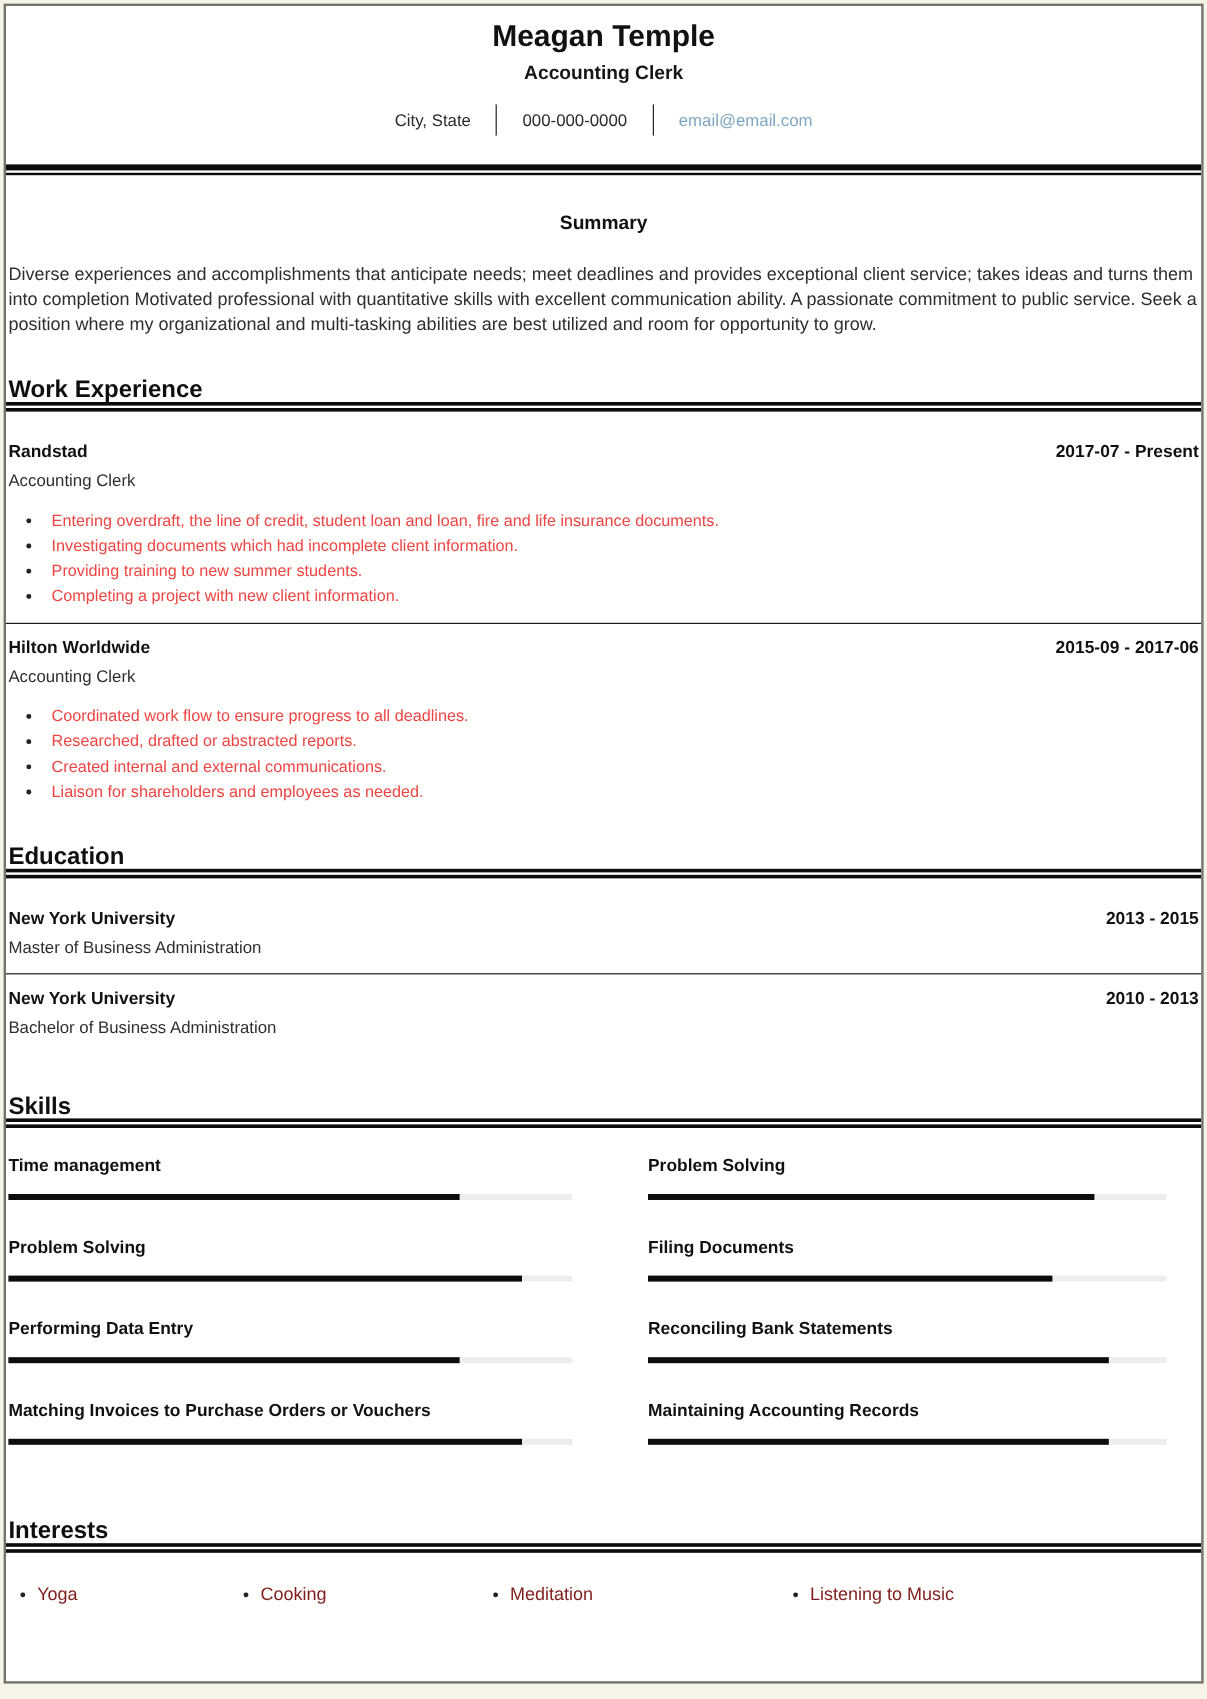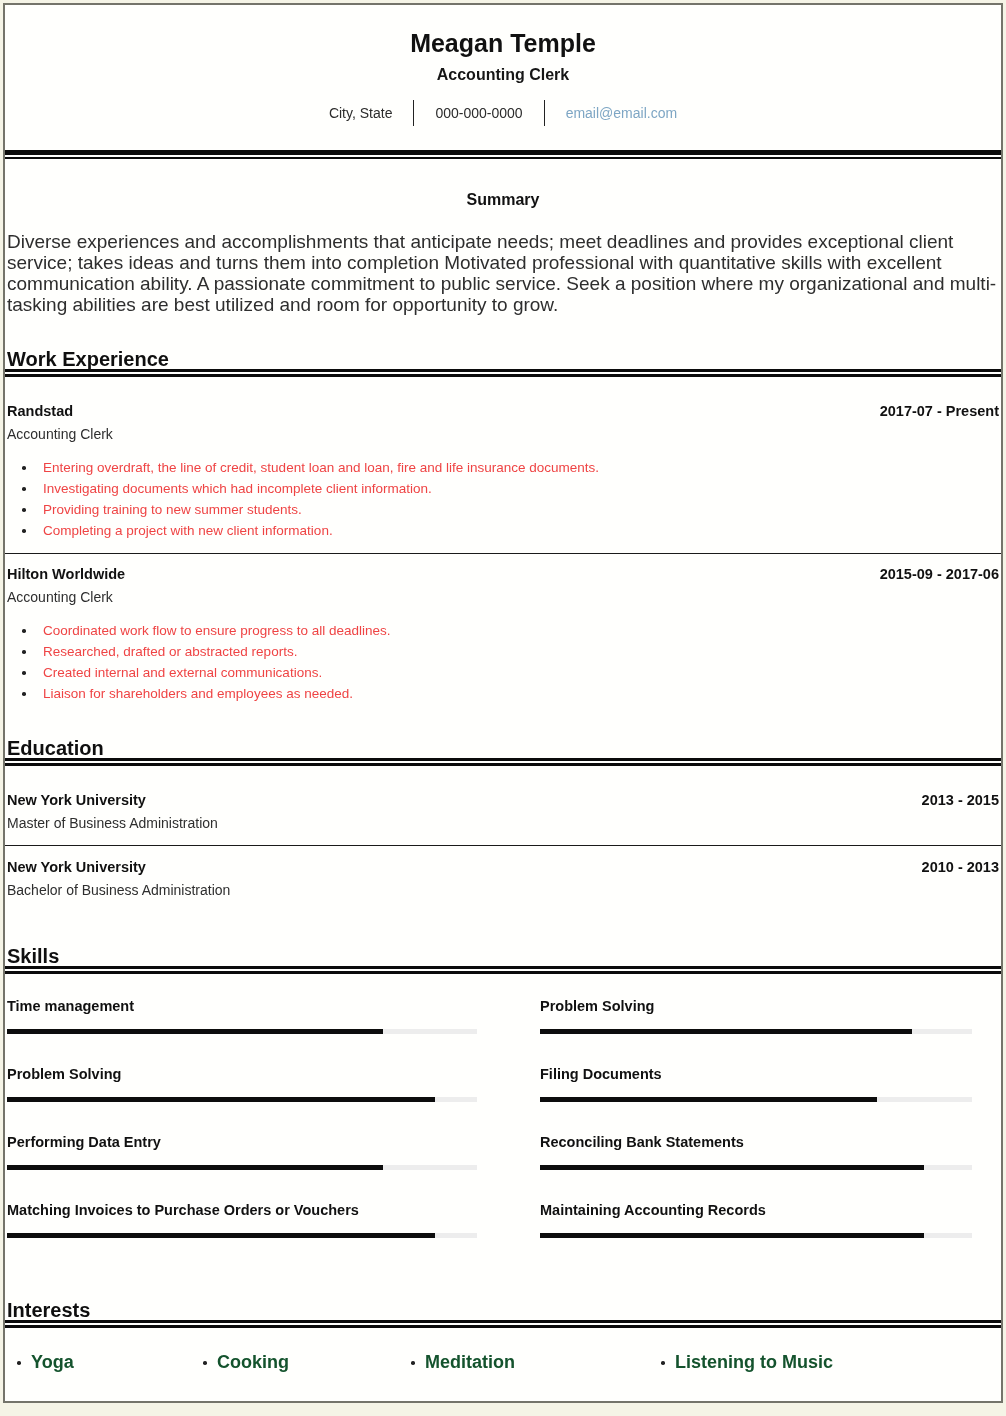--- a/index.html
+++ b/index.html
@@ -13,21 +13,21 @@
   .page {
     margin: 3px 3px 9px 3px;
     border: 2px solid #74746a;
     background: #fffffd;
     min-height: 1400px;
     overflow: hidden;
   }
   .content { padding: 0 2px; }
 
   
-  .resume-header { text-align: center; padding-top: 24px; }
+  .resume-header { text-align: center; padding-top: 11px; }
   .candidate-name {
     margin: 0; font-size: 25px; line-height: 28px;
     font-weight: bold; color: #111;
   }
   .candidate-title {
     margin-top: 9px; font-size: 16px; line-height: 18px;
     font-weight: bold; color: #161616;
   }
   .contact-row {
     margin-top: 16px; margin-bottom: 24px;
@@ -46,21 +46,21 @@
   .rule-section .a { height: 3px; background: #0b0b0b; }
   .rule-section .b { height: 3px; background: #0b0b0b; margin-top: 2px; }
   .entry-divider { height: 1px; background: #1a1a1a; border: 0; margin: 0; }
 
   
   .summary-heading {
     margin: 32px 0 0 0; text-align: center;
     font-size: 16px; line-height: 18px; font-weight: bold; color: #111;
   }
   .summary-text {
-    margin: 22px 0 0 0; font-size: 19px; line-height: 21px; color: #2e2e2e;
+    margin: 22px 0 0 0; font-size: 15px; line-height: 21px; color: #2e2e2e;
   }
   .section-heading {
     margin: 34px 0 0 0; padding: 0 2px;
     font-size: 20px; line-height: 20px; font-weight: bold; color: #0f0f0f;
   }
 
   
   .entry-row { display: flex; justify-content: space-between; align-items: baseline; }
   .entry-title { font-size: 14.5px; line-height: 17px; font-weight: bold; color: #111; }
   .entry-dates { font-size: 14.5px; line-height: 17px; font-weight: bold; color: #111; white-space: nowrap; margin-left: 45px; }
@@ -92,21 +92,21 @@
   .skill-track { margin-top: 14px; height: 5px; background: #ededed; }
   .skill-fill { height: 5px; background: #0d0d0d; }
 
   
   .interests-list {
     list-style: none; margin: 24px 0 0 0; padding: 0 0 0 6px;
     display: grid; grid-template-columns: 186px 208px 250px 1fr;
   }
   .interests-list li {
     position: relative; padding-left: 20px;
-    font-size: 18px; line-height: 21px; color: #14532d; font-weight: bold;
+    font-size: 15px; line-height: 21px; color: #7f1d1d;
   }
   .interests-list li::before {
     content: ""; position: absolute; left: 6px; top: 9px;
     width: 3.5px; height: 3.5px; border-radius: 50%; background: #222;
   }
 </style>
 </head>
 <body>
 
 <div class="page">

